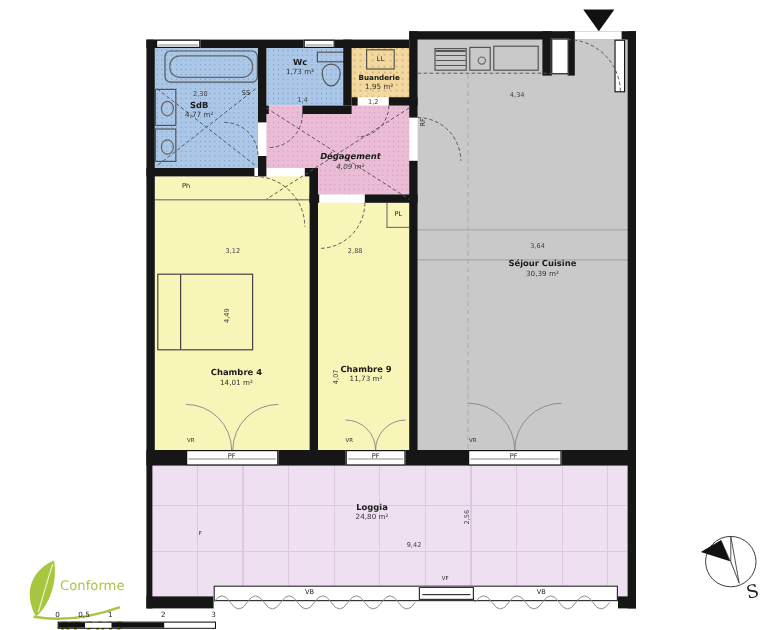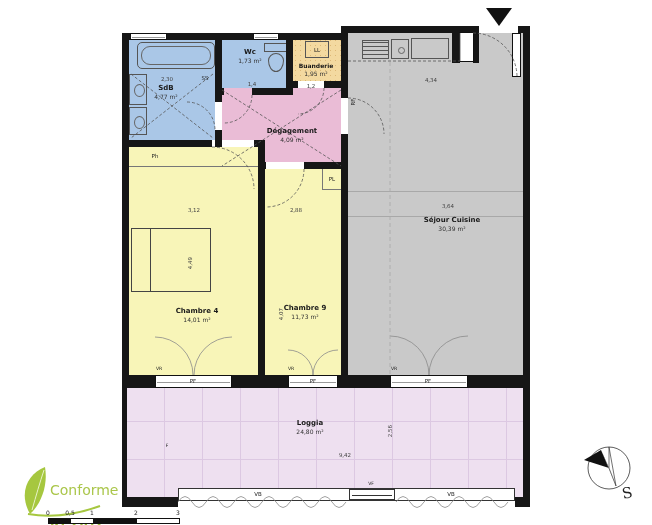--- a/index.html
+++ b/index.html
@@ -171,21 +171,21 @@
     <div class="ar">4,77 m²</div>
   </div>
   <div class="rl" style="left:250px;top:56px;">
     <div class="nm">Wc</div>
     <div class="ar">1,73 m²</div>
   </div>
   <div class="rl" style="left:316px;top:69px;">
     <div class="nm" style="font-size:6px;">Buanderie</div>
     <div class="ar">1,95 m²</div>
   </div>
-  <div class="rl" style="left:292px;top:135px;">
+  <div class="rl" style="left:292px;top:135px;font-style:italic;">
     <div class="nm">Dégagement</div>
     <div class="ar">4,09 m²</div>
   </div>
   <div class="rl" style="left:452px;top:224px;">
     <div class="nm">Séjour Cuisine</div>
     <div class="ar">30,39 m²</div>
   </div>
   <div class="rl" style="left:197px;top:315px;">
     <div class="nm">Chambre 4</div>
     <div class="ar">14,01 m²</div>
@@ -222,21 +222,21 @@
   <div class="tag" style="left:159px;top:368px;font-size:4.5px;">VR</div>
   <div class="tag" style="left:291px;top:368px;font-size:4.5px;">VR</div>
   <div class="tag" style="left:394px;top:368px;font-size:4.5px;">VR</div>
   <div class="tag" style="left:258px;top:494px;">VB</div>
   <div class="tag" style="left:451px;top:494px;">VB</div>
   <div class="tag" style="left:371px;top:483px;font-size:4.5px;">VF</div>
   <div class="tag" style="left:167px;top:445px;font-size:4.5px;">F</div>
 
   <div class="abs" style="left:622px;top:484px;font-family:'DejaVu Serif',serif;font-size:15px;color:#222;transform:rotate(-12deg);">S</div>
 
-  <div class="abs" style="left:50px;top:482px;font-size:14px;color:#aac64a;">Conforme</div>
+  <div class="abs" style="left:50px;top:482px;font-size:11px;color:#aac64a;">Conforme</div>
   <div class="abs" style="left:50px;top:491px;font-size:12px;font-weight:bold;color:#9cbe3b;margin-top:25px;">RT 2012</div>
 
   <div class="abs" style="left:44px;top:509px;width:140px;height:16px;">
     <span class="abs" style="left:4px;top:0;font-size:6px;transform:translateX(-50%);">0</span>
     <span class="abs" style="left:26px;top:0;font-size:6px;transform:translateX(-50%);">0,5</span>
     <span class="abs" style="left:48px;top:0;font-size:6px;transform:translateX(-50%);">1</span>
     <span class="abs" style="left:92px;top:0;font-size:6px;transform:translateX(-50%);">2</span>
     <span class="abs" style="left:134px;top:0;font-size:6px;transform:translateX(-50%);">3</span>
     <div class="abs" style="left:4px;top:9px;width:130px;height:4px;border:1px solid #111;box-sizing:content-box;display:flex;">
       <div style="width:22px;background:#111;"></div>

